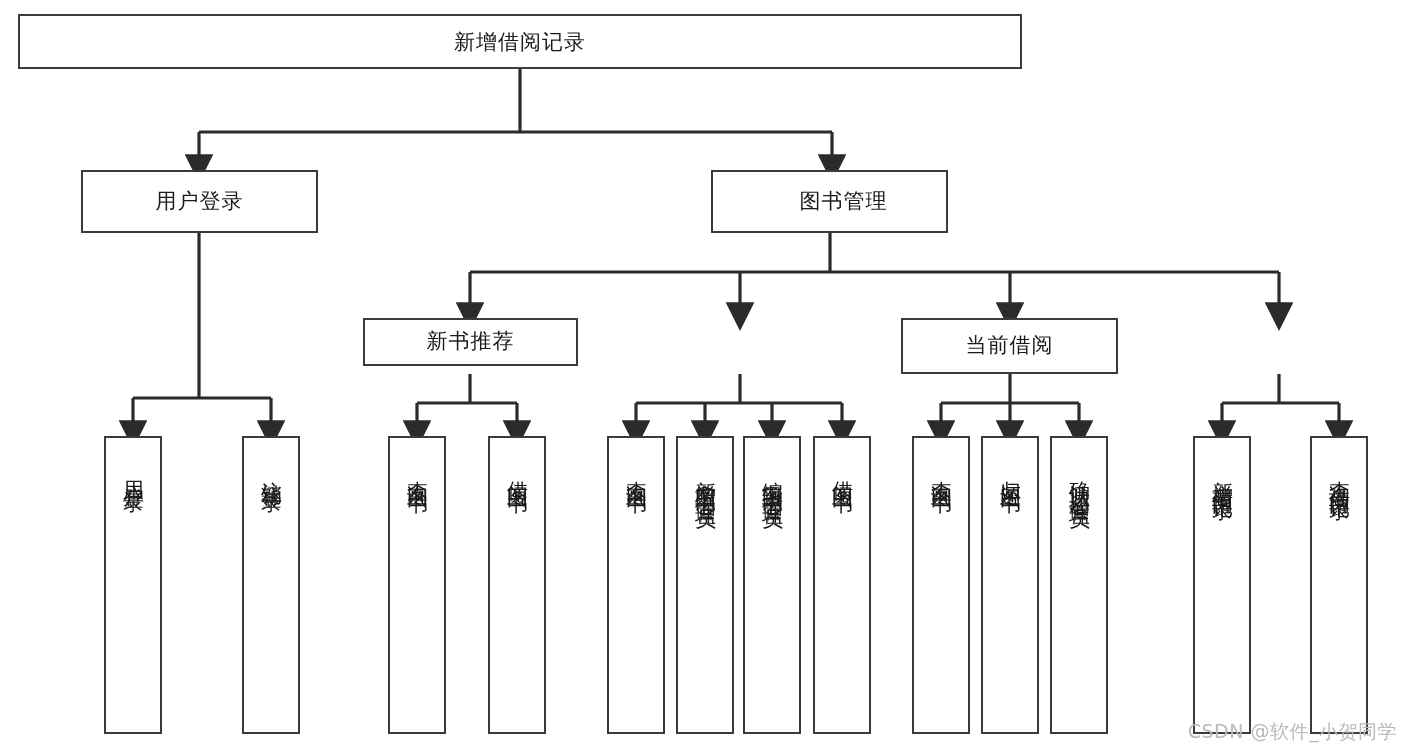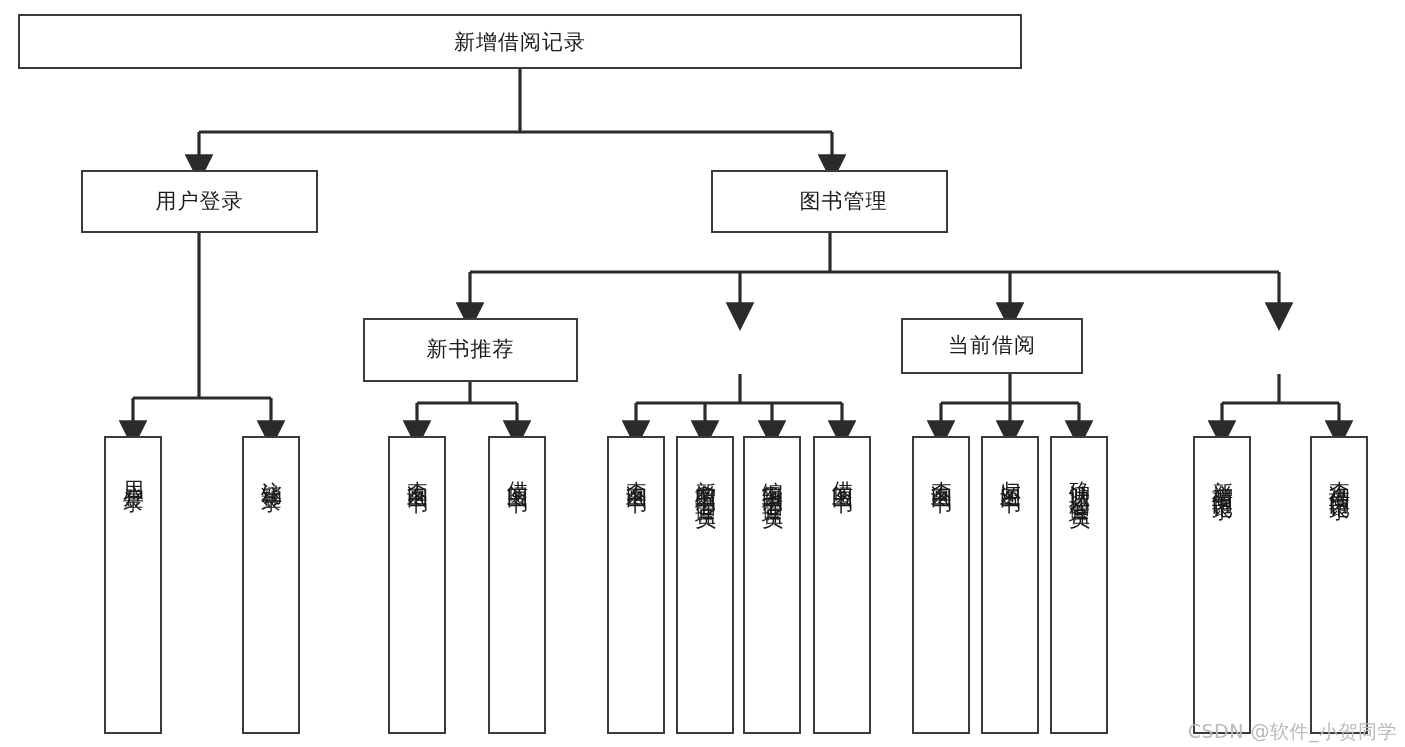--- a/index.html
+++ b/index.html
@@ -125,24 +125,24 @@
     <span>新增借阅记录</span>
   </div>
 
   <div class="node h" style="left:81px;top:170px;width:237px;height:63px;">
     <span>用户登录</span>
   </div>
   <div class="node h" style="left:711px;top:170px;width:237px;height:63px;padding-left:28px;">
     <span>图书管理</span>
   </div>
 
-  <div class="node h" style="left:363px;top:318px;width:215px;height:64px;align-items:center;">
+  <div class="node h" style="left:363px;top:318px;width:215px;height:48px;align-items:center;">
     <span>新书推荐</span>
   </div>
-  <div class="node h" style="left:901px;top:318px;width:182px;height:56px;">
+  <div class="node h" style="left:901px;top:318px;width:217px;height:56px;">
     <span>当前借阅</span>
   </div>
 
   <div class="node v" style="left:104px;top:436px;width:58px;height:298px;">
     <span class="vlabel">用户登录</span>
   </div>
   <div class="node v" style="left:242px;top:436px;width:58px;height:298px;">
     <span class="vlabel">注销登录</span>
   </div>
 

